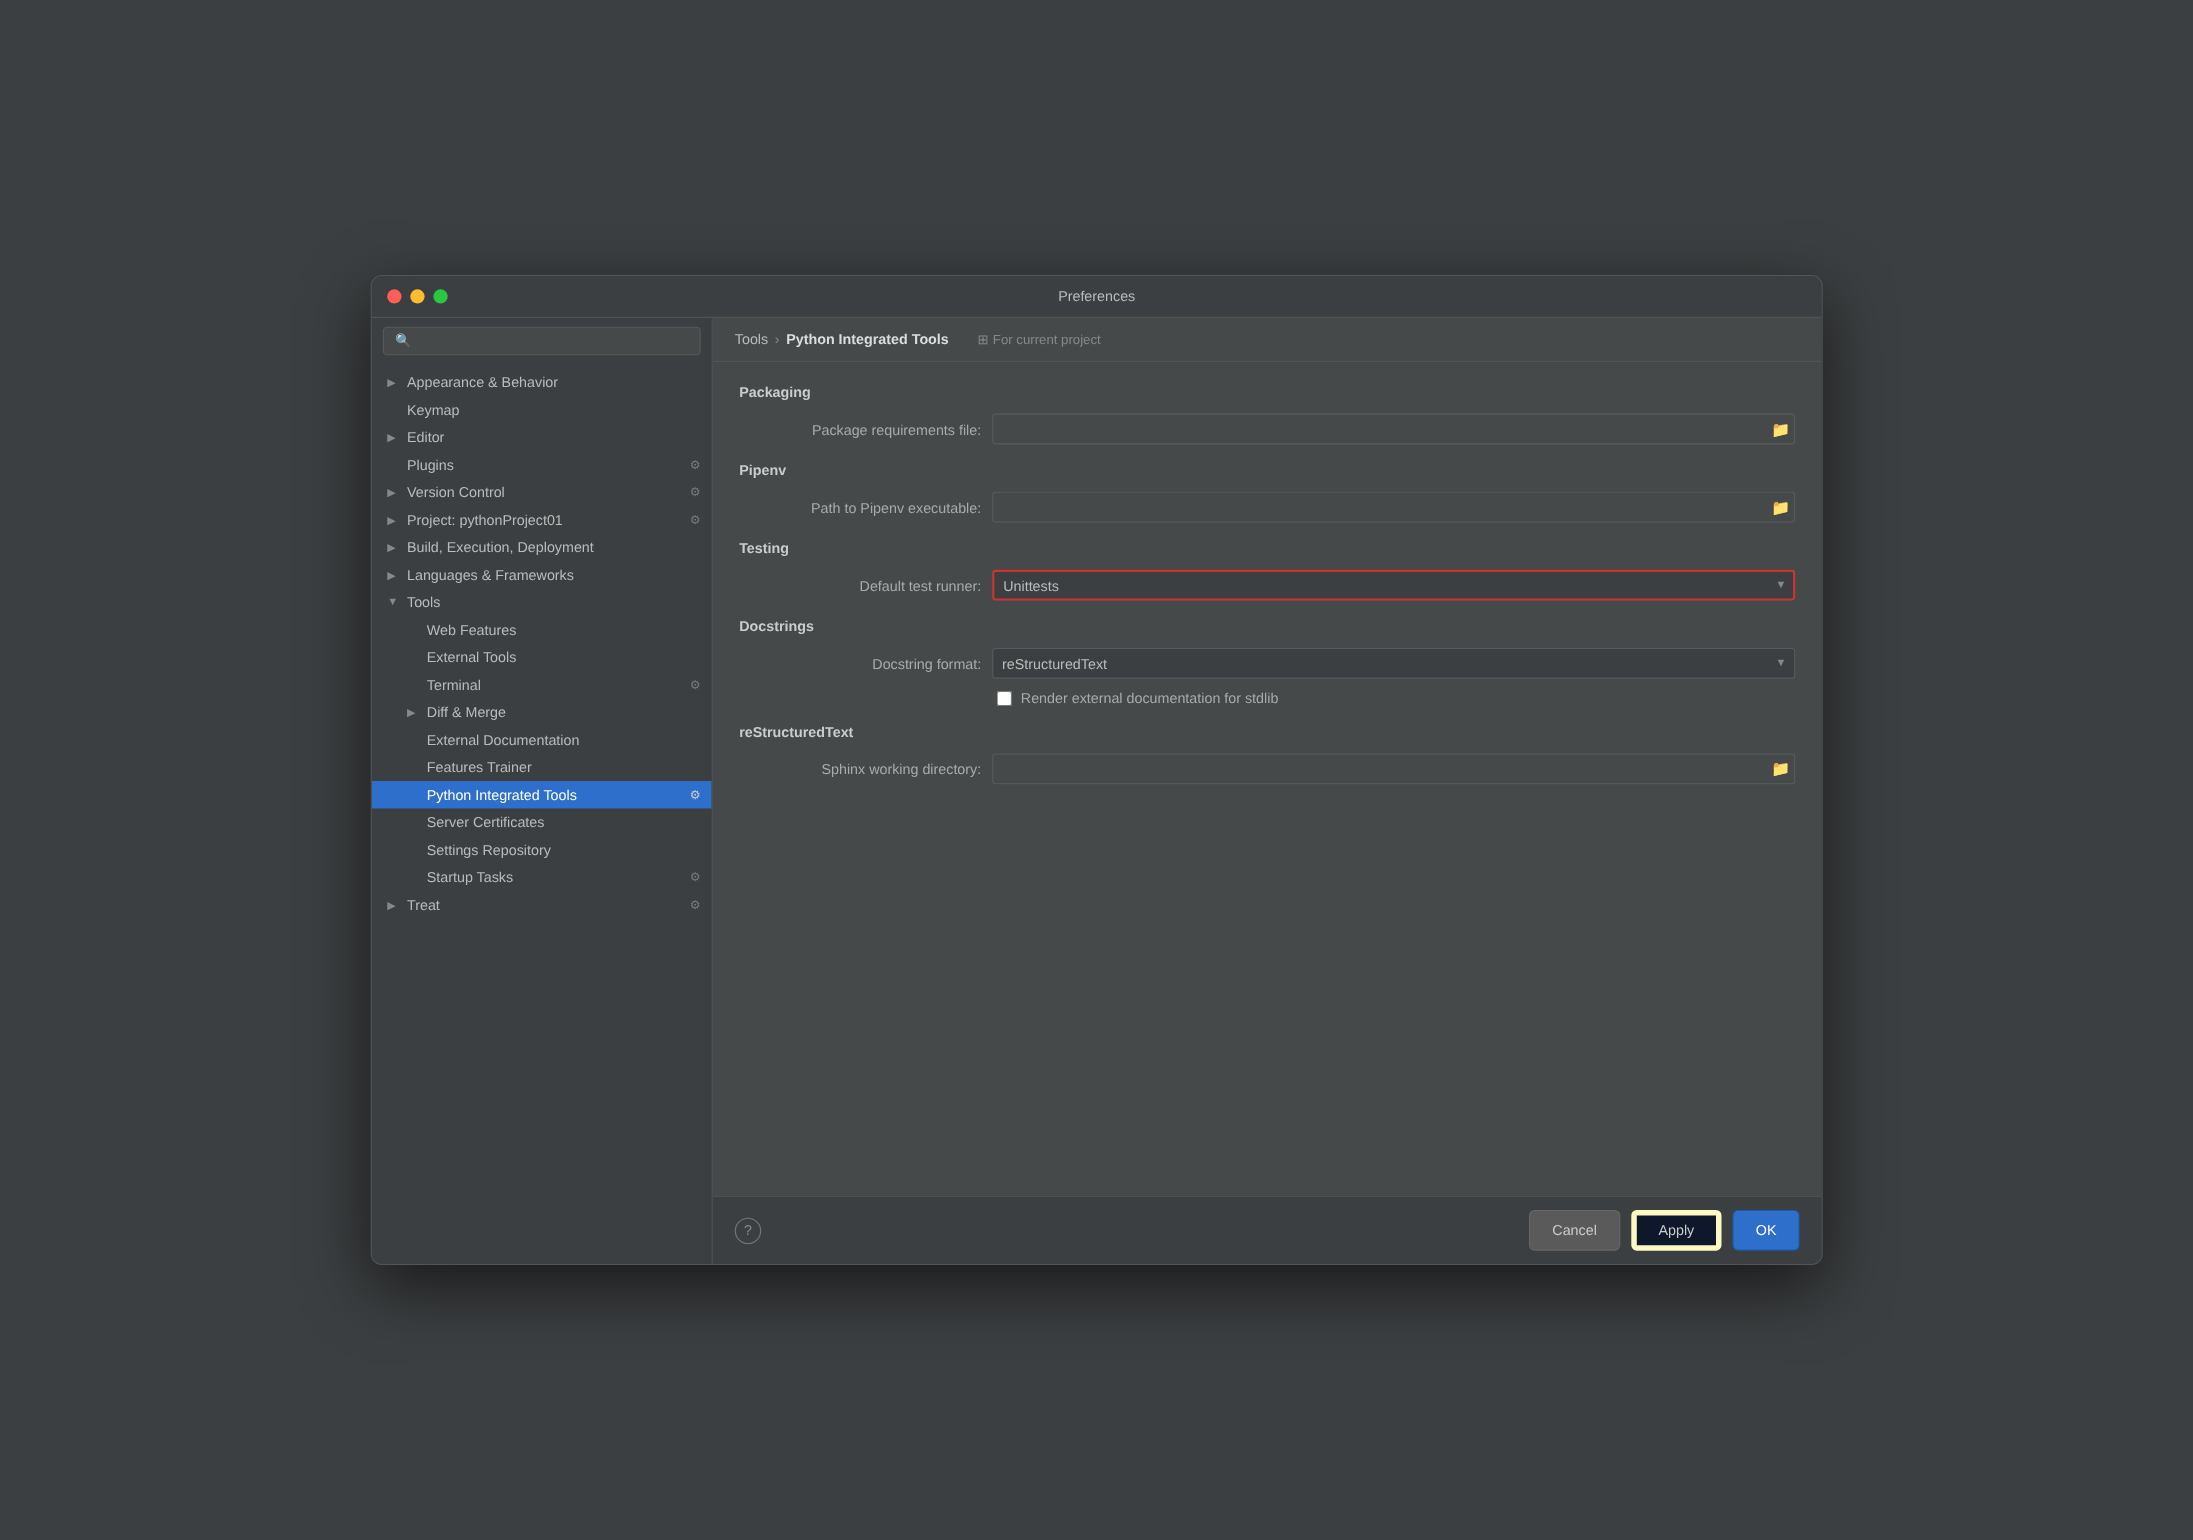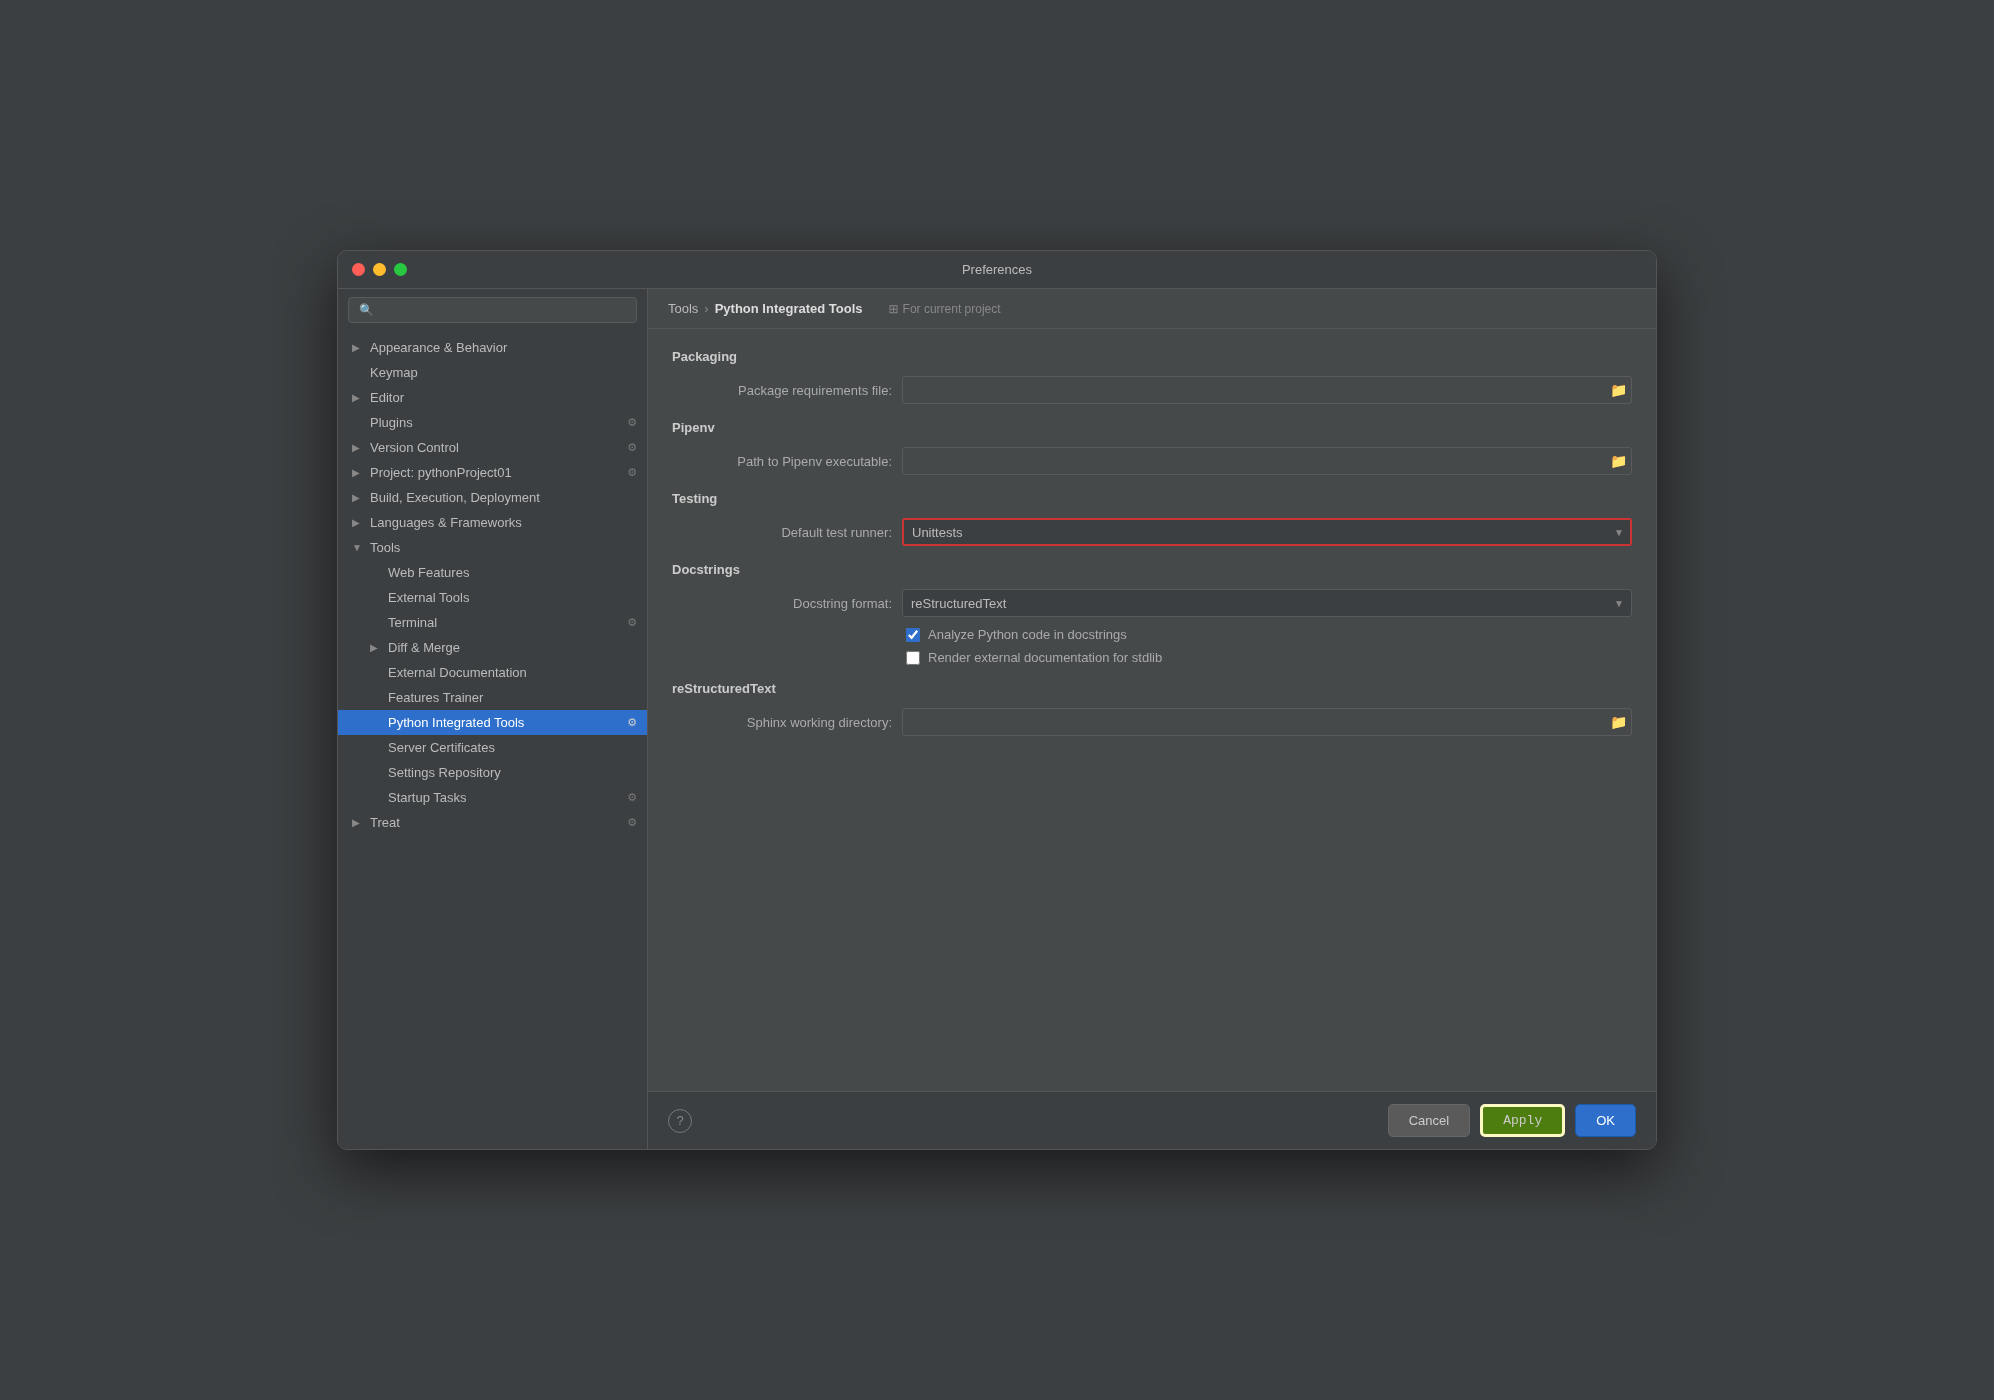--- a/index.html
+++ b/index.html
@@ -295,24 +295,23 @@
       cursor: pointer;
       font-size: 13px;
       font-family: inherit;
     }
     .btn-cancel {
       background: #5a5a5a;
       color: #cccccc;
       border: 1px solid #666;
     }
     .btn-apply {
-      background: #4d7c0f;
+      background: #0f172a;
       color: #cccccc;
-      border: 3px solid #fef9c3;
-      font-family: Liberation Mono, monospace;
+      border: 5px solid #fef9c3;
     }
     .btn-ok {
       background: #2d6fca;
       color: #ffffff;
       border: 1px solid #1a5aaa;
     }
     
     .nav-list::-webkit-scrollbar { width: 6px; }
     .nav-list::-webkit-scrollbar-track { background: transparent; }
     .nav-list::-webkit-scrollbar-thumb { background: #555; border-radius: 3px; }
@@ -507,24 +506,20 @@
               <option>reStructuredText</option>
               <option>Epytext</option>
               <option>Google</option>
               <option>NumPy</option>
               <option>plain</option>
             </select>
             <span class="dropdown-arrow">▼</span>
           </div>
         </div>
         <div class="checkbox-row">
-          <input type="checkbox" class="checkbox-input" checked="" style="">
-          <label class="checkbox-label">Analyze Python code in docstrings</label>
-        </div>
-        <div class="checkbox-row">
           <input type="checkbox" class="checkbox-input" style="">
           <label class="checkbox-label">Render external documentation for stdlib</label>
         </div>
 
         <div class="section-header">reStructuredText</div>
         <div class="field-row">
           <span class="field-label">Sphinx working directory:</span>
           <div class="field-input-wrapper">
             <input class="field-input" type="text" style="">
             <span class="field-folder-btn">📁</span>

